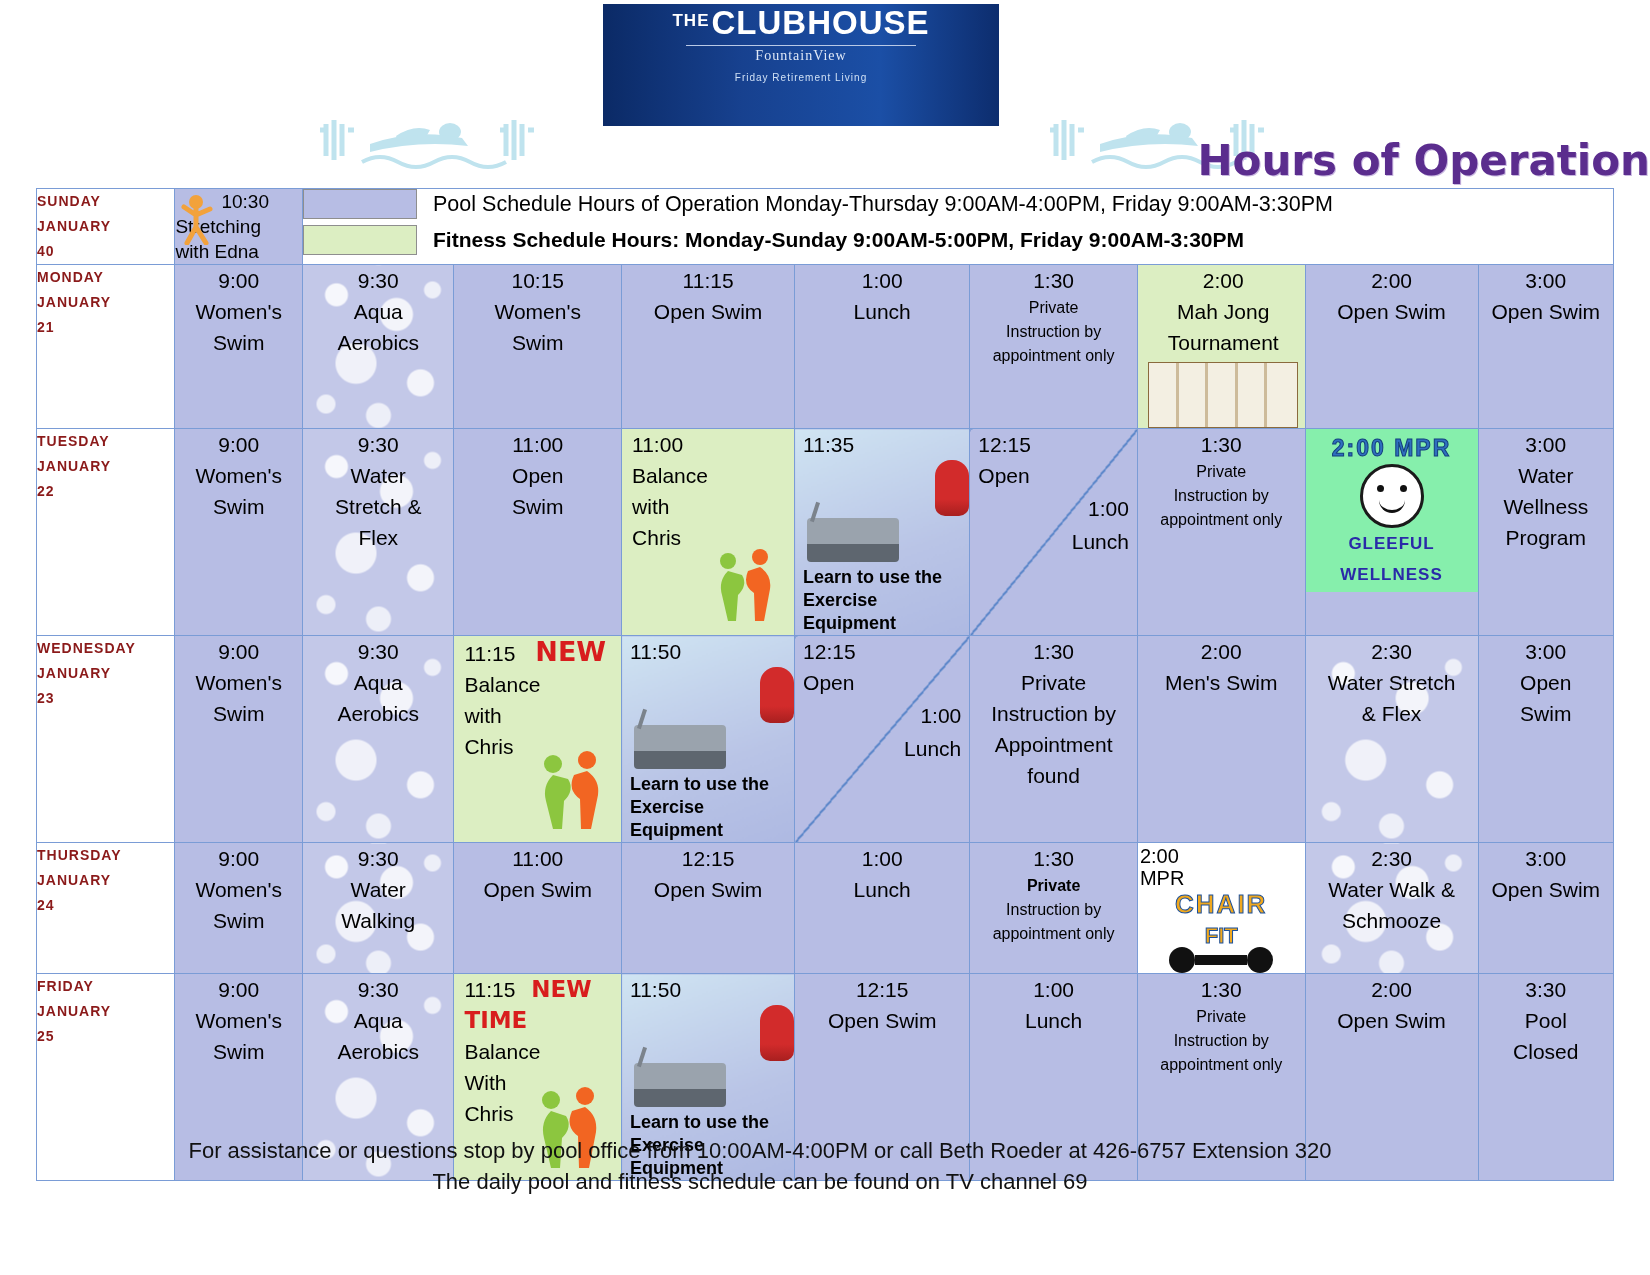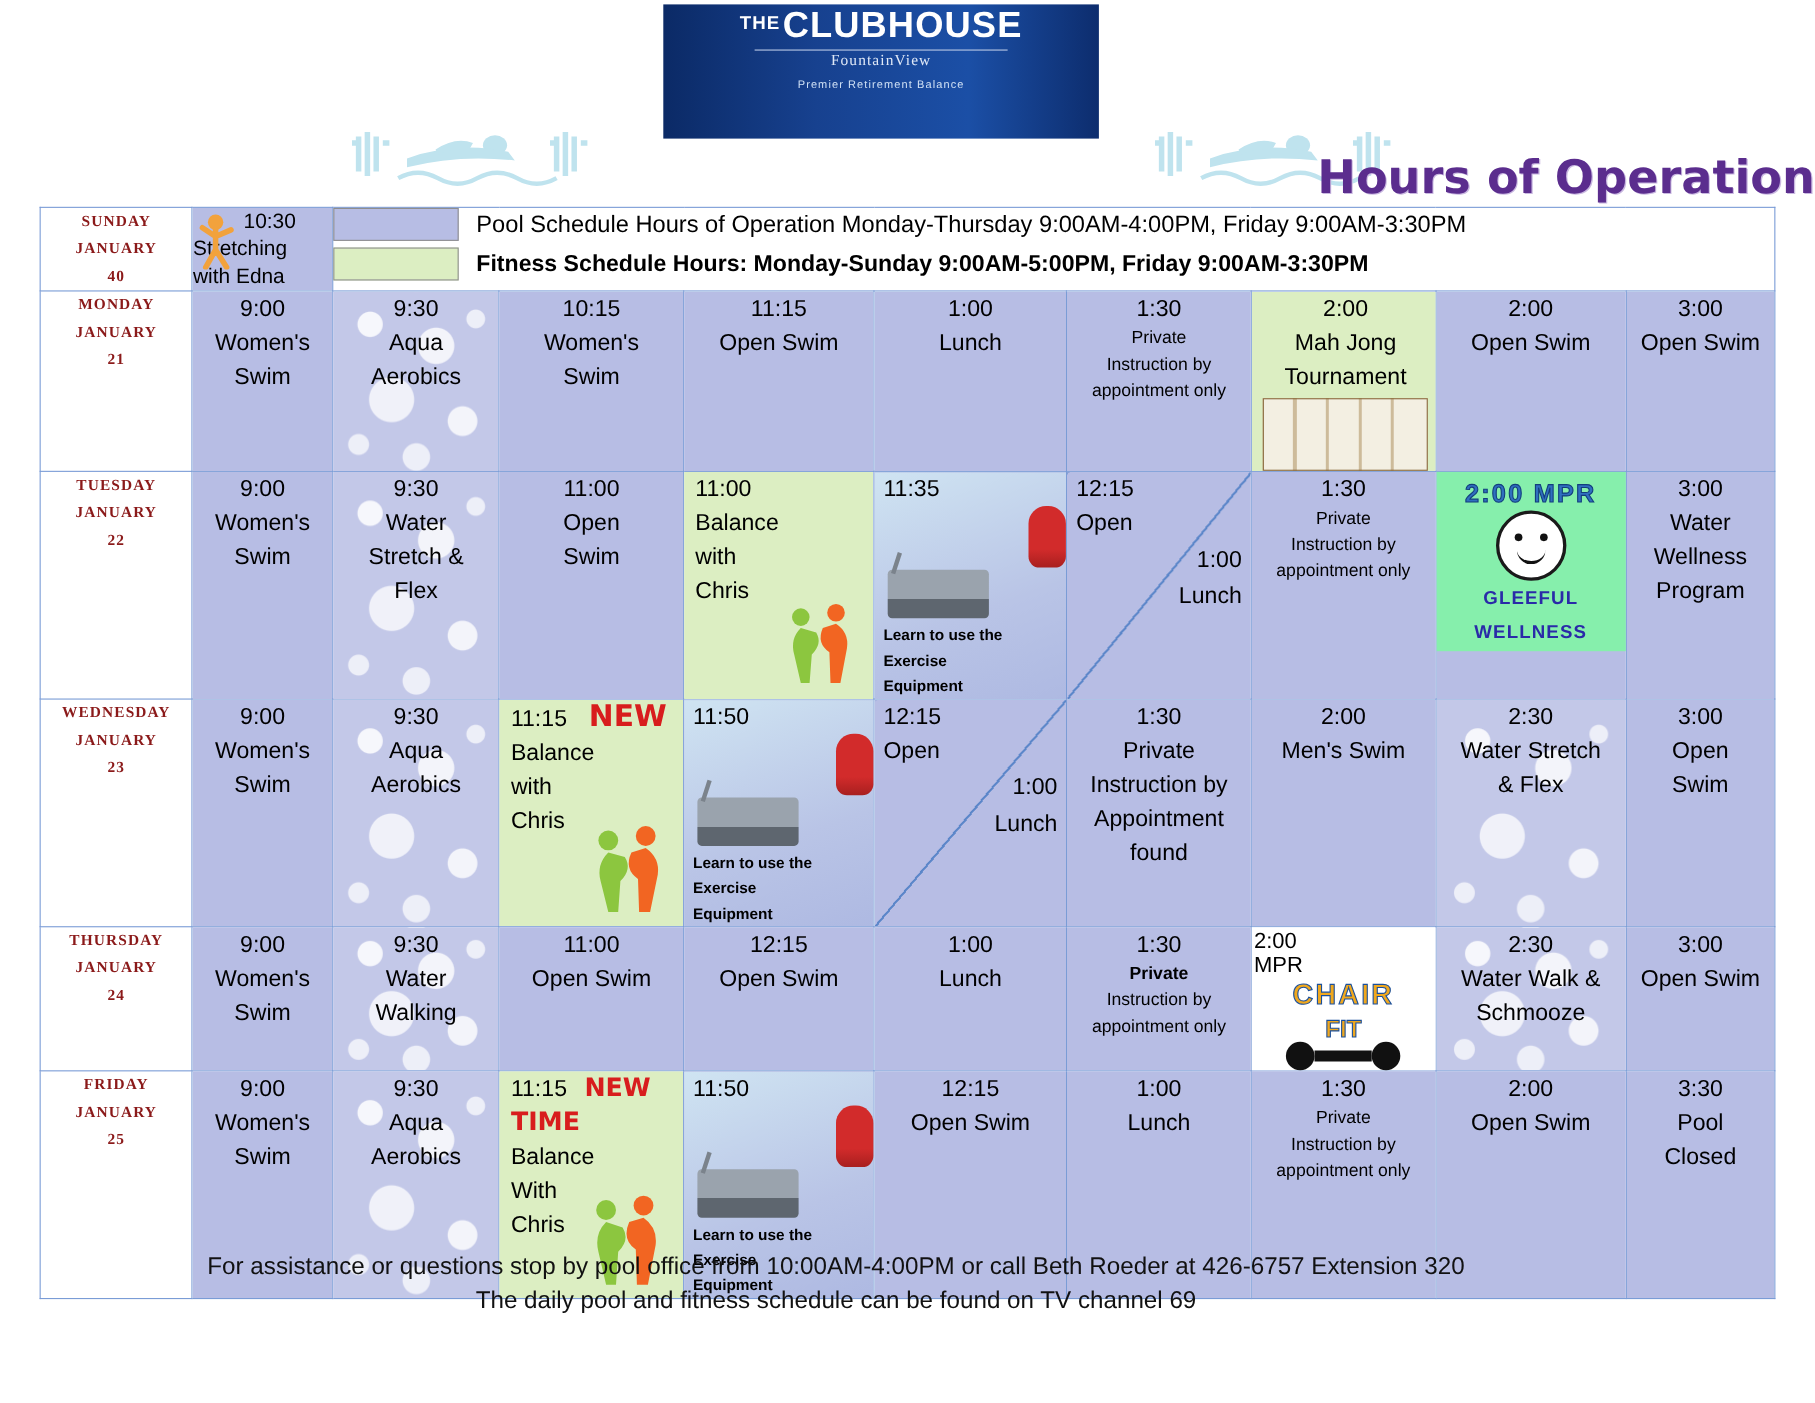--- a/index.html
+++ b/index.html
@@ -41,27 +41,26 @@
     table-layout:fixed;
   }
   table.sched td{
     border:1px solid #7a9cd6;
     vertical-align:top;
     padding:0;
   }
   .daycell{
     width:128px;
     background:#ffffff;
-    text-align:center;
     color:#8b1a1a;
     font-size:14px;
     font-weight:bold;
     letter-spacing:1px;
     padding-top:26px;
-    font-family:Liberation Serif, serif;
+    font-family:Liberation Sans, sans-serif;
   }
   .daycell div{line-height:25px;}
   .cell{
     background:#b7bde4;
     text-align:center;
     font-size:21px;
     line-height:31px;
     padding:14px 4px 6px;
     position:relative;
   }
@@ -145,35 +144,35 @@
   .dumbbell b{width:52px;height:10px;background:#111;display:inline-block;}
   .new-badge{color:#d81d1d;font-weight:bold;font-size:27px;font-family:"DejaVu Sans",sans-serif;}
   .treadmill{
     width:92px;height:44px;margin:2px 0 0 4px;
     background:linear-gradient(180deg,#9aa3ad 0 60%,#5e666f 60% 100%);
     border-radius:4px;position:relative;
   }
   .treadmill:after{content:"";position:absolute;left:6px;top:-16px;width:4px;height:20px;background:#7b838c;transform:rotate(18deg);}
   .redguy{width:34px;height:56px;display:inline-block;vertical-align:top;margin-left:4px;
     background:linear-gradient(180deg,#d22b2b 0 70%,#a81f1f 100%);border-radius:16px 16px 10px 10px;}
-  .equip-label{font-size:14px;font-weight:bold;line-height:23px;display:block;margin-top:4px;}
+  .equip-label{font-size:18px;font-weight:bold;line-height:23px;display:block;margin-top:4px;}
   .stretch-figure{
     position:absolute;left:4px;top:4px;width:44px;height:52px;
   }
 </style>
 </head>
 <body>
 
 <div class="logo-box">
   <div class="logo-line1">
     <span class="the">THE</span><span>CLUBHOUSE</span>
   </div>
   <div class="logo-rule"></div>
   <div class="logo-line2">FountainView</div>
-  <div class="logo-line3">Premier Retirement Balance</div>
+  <div class="logo-line3">Friday Retirement Living</div>
 </div>
 
 <svg class="swimmer left" viewBox="0 0 250 52">
   <g fill="none" stroke="#bfe3ee" stroke-width="5">
     <path d="M20 12 h6 M26 6 v32 M34 2 v40 M42 6 v32 M48 12 h6"></path>
     <path d="M200 12 h6 M206 6 v32 M214 2 v40 M222 6 v32 M228 12 h6"></path>
   </g>
   <g fill="#bfe3ee">
     <ellipse cx="150" cy="14" rx="11" ry="9"></ellipse>
     <path d="M70 26 q45 -16 92 -6 l6 8 q-50 -6 -98 6 z"></path>

